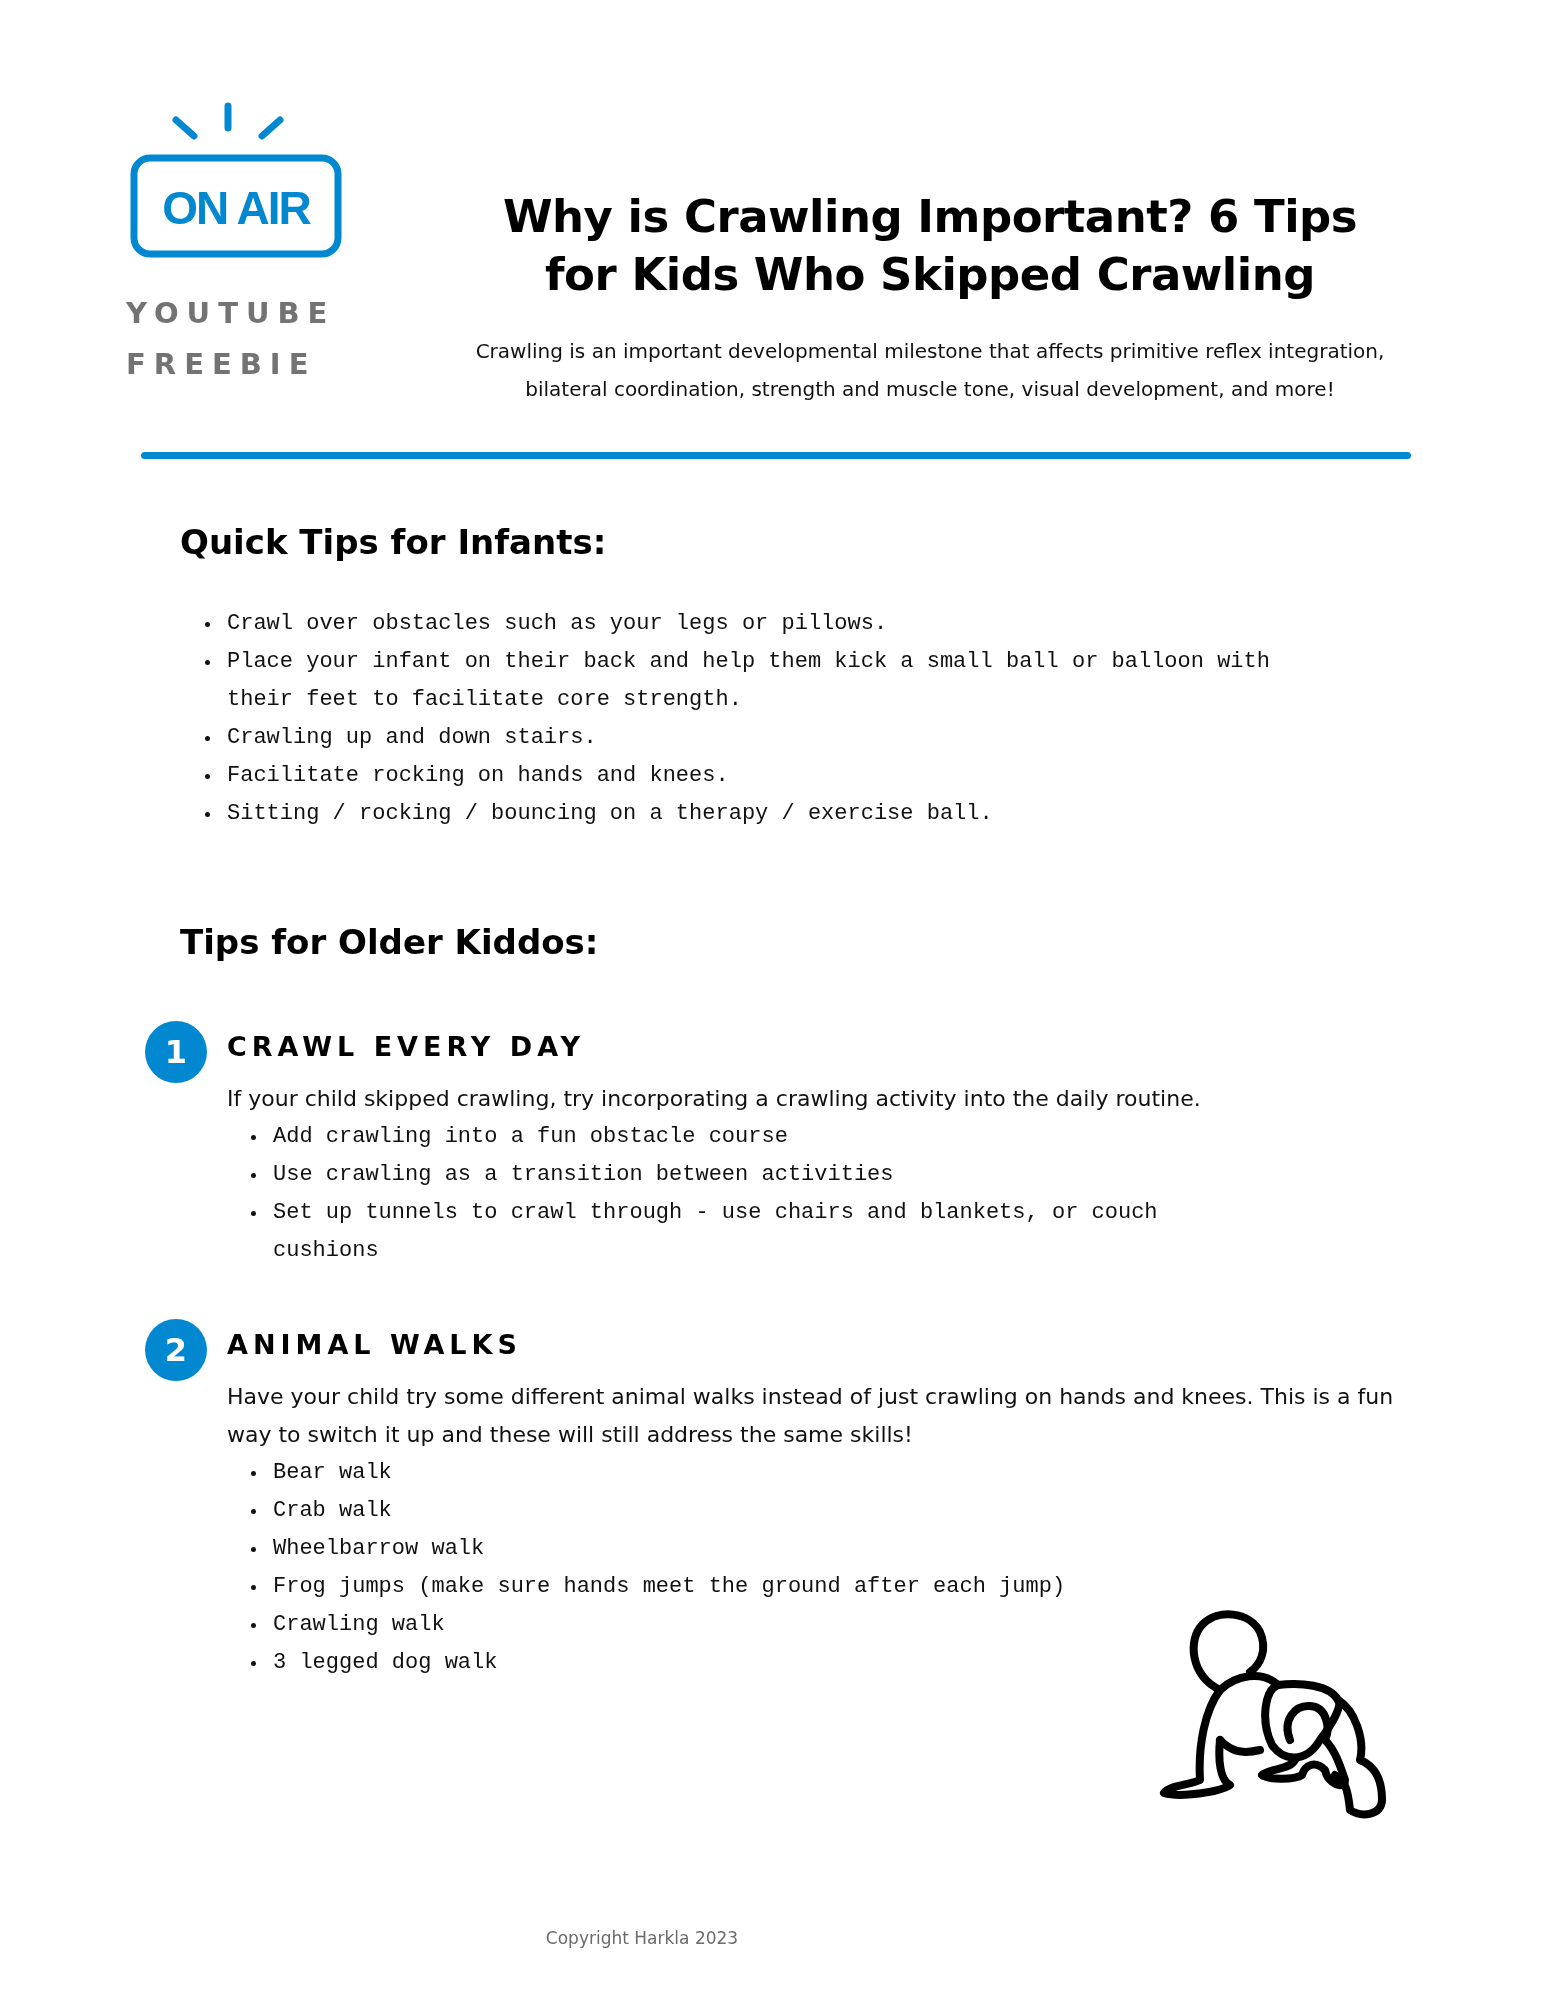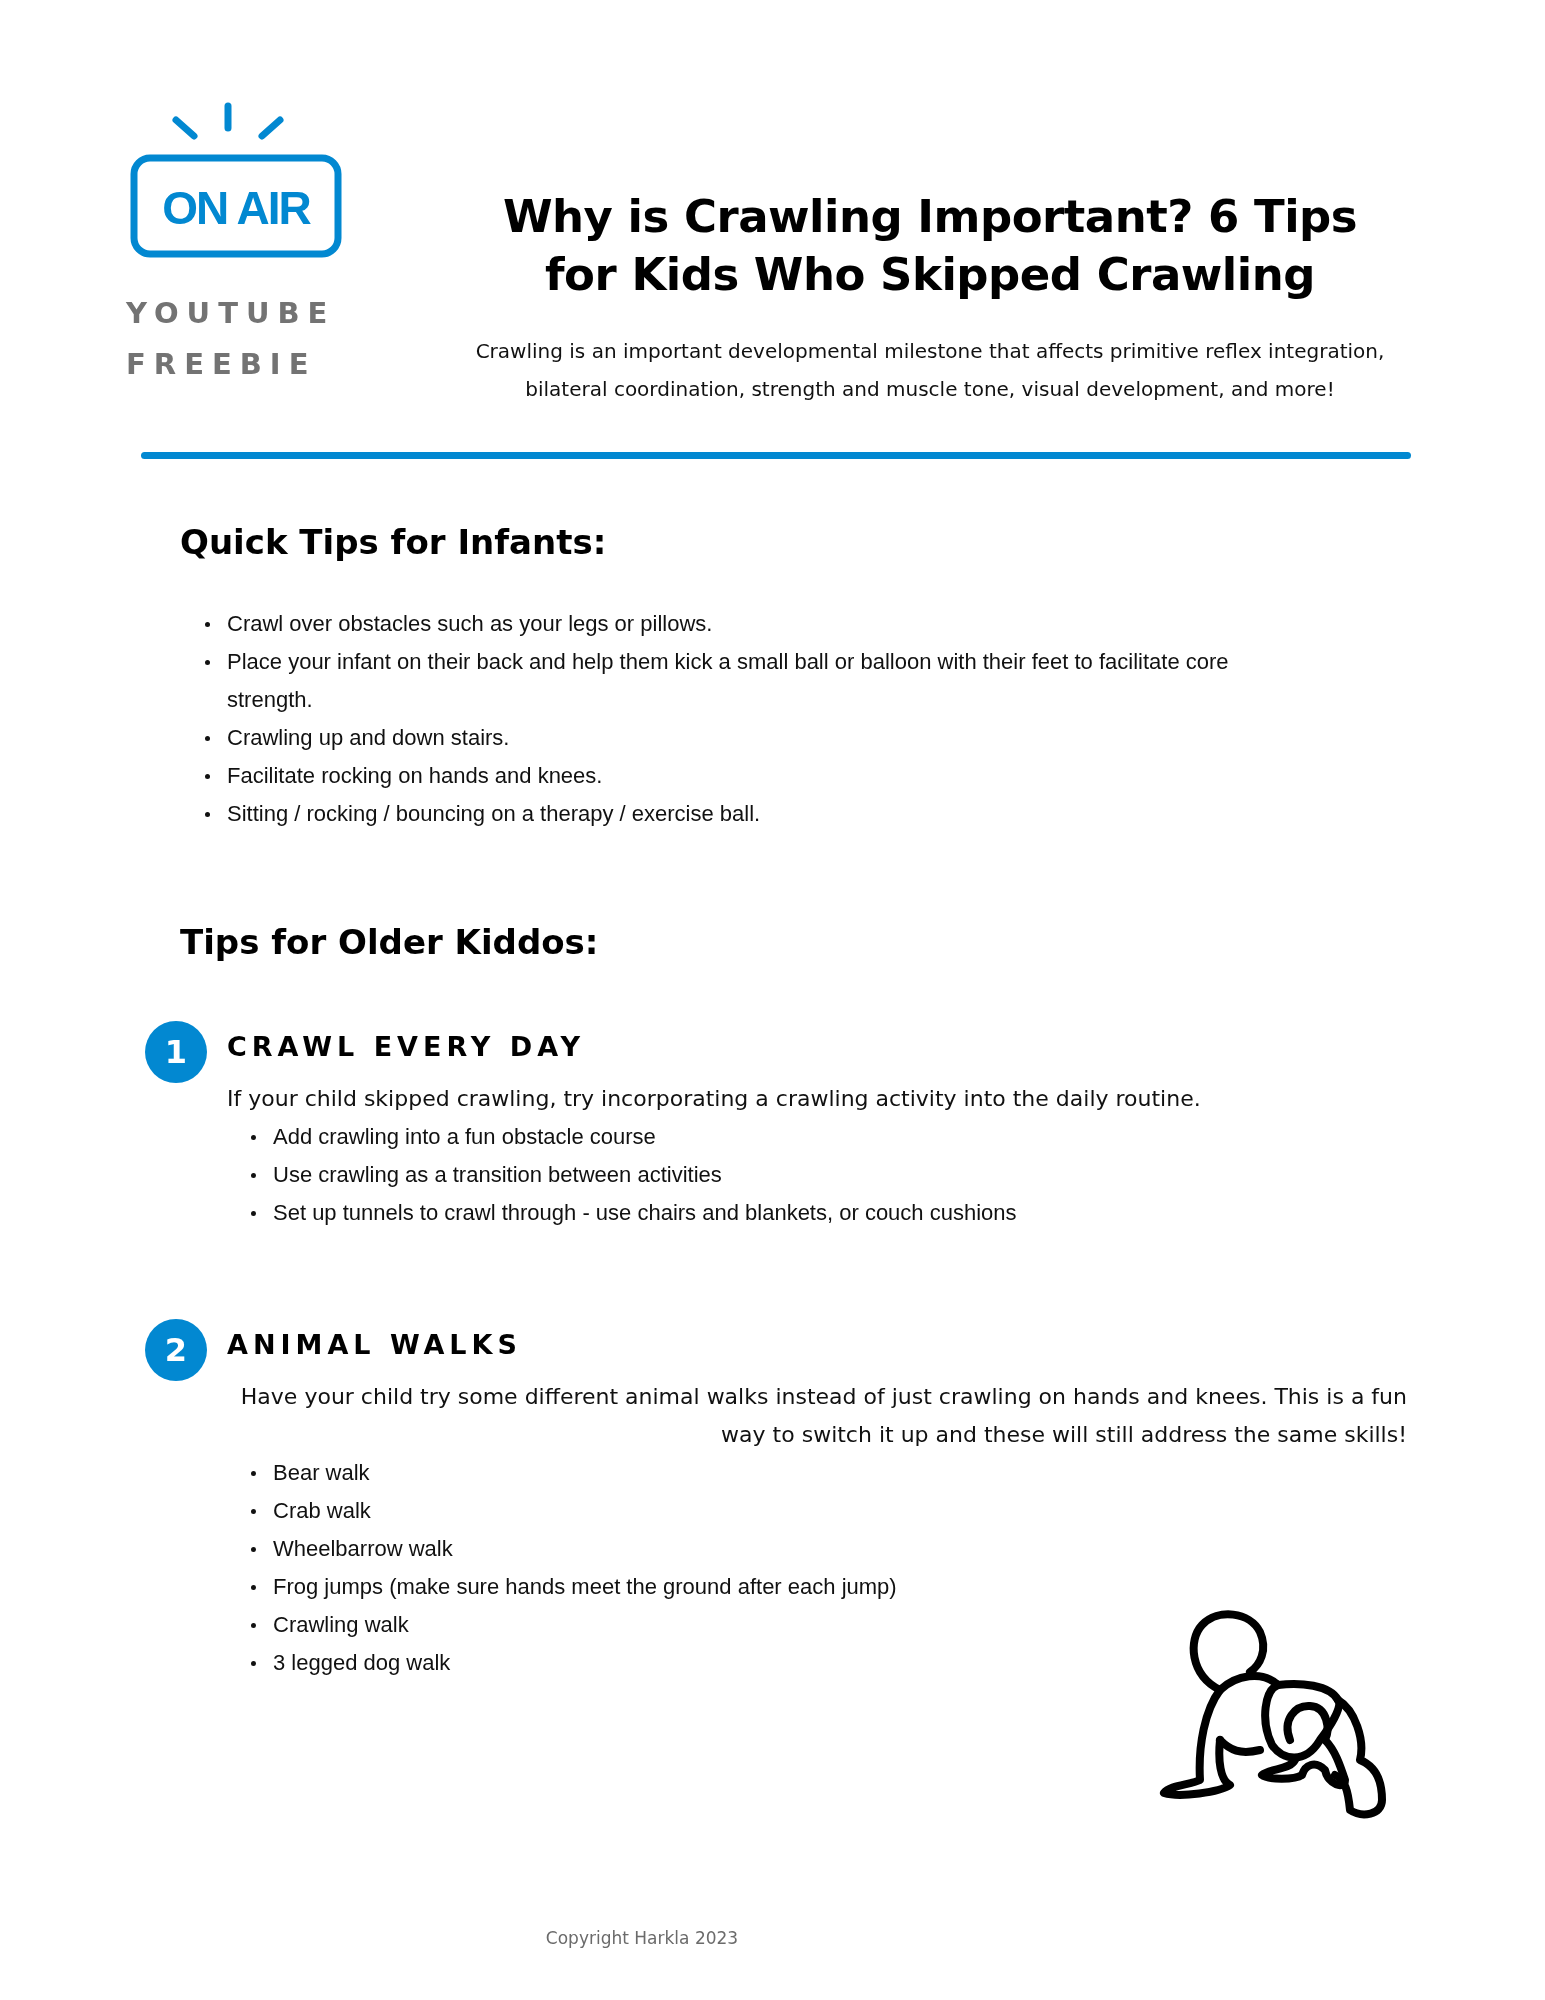--- a/index.html
+++ b/index.html
@@ -17,21 +17,21 @@
   .title { font-family:"DejaVu Sans", sans-serif; font-weight:bold; font-size:45px;
            line-height:58px; color:#000; margin:16px; letter-spacing:-0.5px; }
   .subtitle { font-family:"DejaVu Sans", sans-serif; font-size:20px; line-height:38px;
               color:#111; margin-top:28px; }
 
   .rule { left:141px; top:452px; width:1270px; height:7px; border-radius:4px; background:#0288D1; }
 
   .h2 { font-family:"DejaVu Sans", sans-serif; font-weight:bold; font-size:34px; color:#000; left:180px; }
 
   ul.bullets { list-style:none; margin:0; padding:0; }
-  ul.bullets li { position:relative; font-family:Liberation Sans, sans-serif; font-size:22px;
+  ul.bullets li { position:relative; font-family:Liberation Mono, monospace; font-size:22px;
                   line-height:38px; color:#111; padding-left:0; }
   ul.bullets li .dot { position:absolute; left:-22px; top:17px; width:5px; height:5px;
                   border-radius:50%; background:#111; }
 
   .infant-list { left:227px; top:605px; width:1080px; }
 
   .badge { width:62px; height:62px; border-radius:50%; background:#0288D1; color:#fff;
            font-family:"DejaVu Sans", sans-serif; font-weight:bold; font-size:32px;
            display:flex; align-items:center; justify-content:center; left:145px; }
   .tip-heading { left:227px; font-family:"DejaVu Sans", sans-serif; font-weight:bold;
@@ -94,21 +94,21 @@
 <div class="abs tip-heading" style="top:1031px;">CRAWL EVERY DAY</div>
 <div class="abs tip-body" style="top:1080px;">If your child skipped crawling, try incorporating a crawling activity into the daily routine.</div>
 <ul class="abs bullets sub-list" style="top:1118px;">
   <li><span class="dot"></span><span>Add crawling into a fun obstacle course</span></li>
   <li><span class="dot"></span><span>Use crawling as a transition between activities</span></li>
   <li><span class="dot"></span><span>Set up tunnels to crawl through - use chairs and blankets, or couch cushions</span></li>
 </ul>
 
 <div class="abs badge" style="top:1319px;">2</div>
 <div class="abs tip-heading" style="top:1329px;">ANIMAL WALKS</div>
-<div class="abs tip-body" style="top:1378px;text-align:right;">Have your child try some different animal walks instead of just crawling on hands and knees. This is a fun way to switch it up and these will still address the same skills!</div>
+<div class="abs tip-body" style="top:1378px;">Have your child try some different animal walks instead of just crawling on hands and knees. This is a fun way to switch it up and these will still address the same skills!</div>
 <ul class="abs bullets sub-list" style="top:1454px;">
   <li><span class="dot"></span><span>Bear walk</span></li>
   <li><span class="dot"></span><span>Crab walk</span></li>
   <li><span class="dot"></span><span>Wheelbarrow walk</span></li>
   <li><span class="dot"></span><span>Frog jumps (make sure hands meet the ground after each jump)</span></li>
   <li><span class="dot"></span><span>Crawling walk</span></li>
   <li><span class="dot"></span><span>3 legged dog walk</span></li>
 </ul>
 
 <div class="abs baby">

